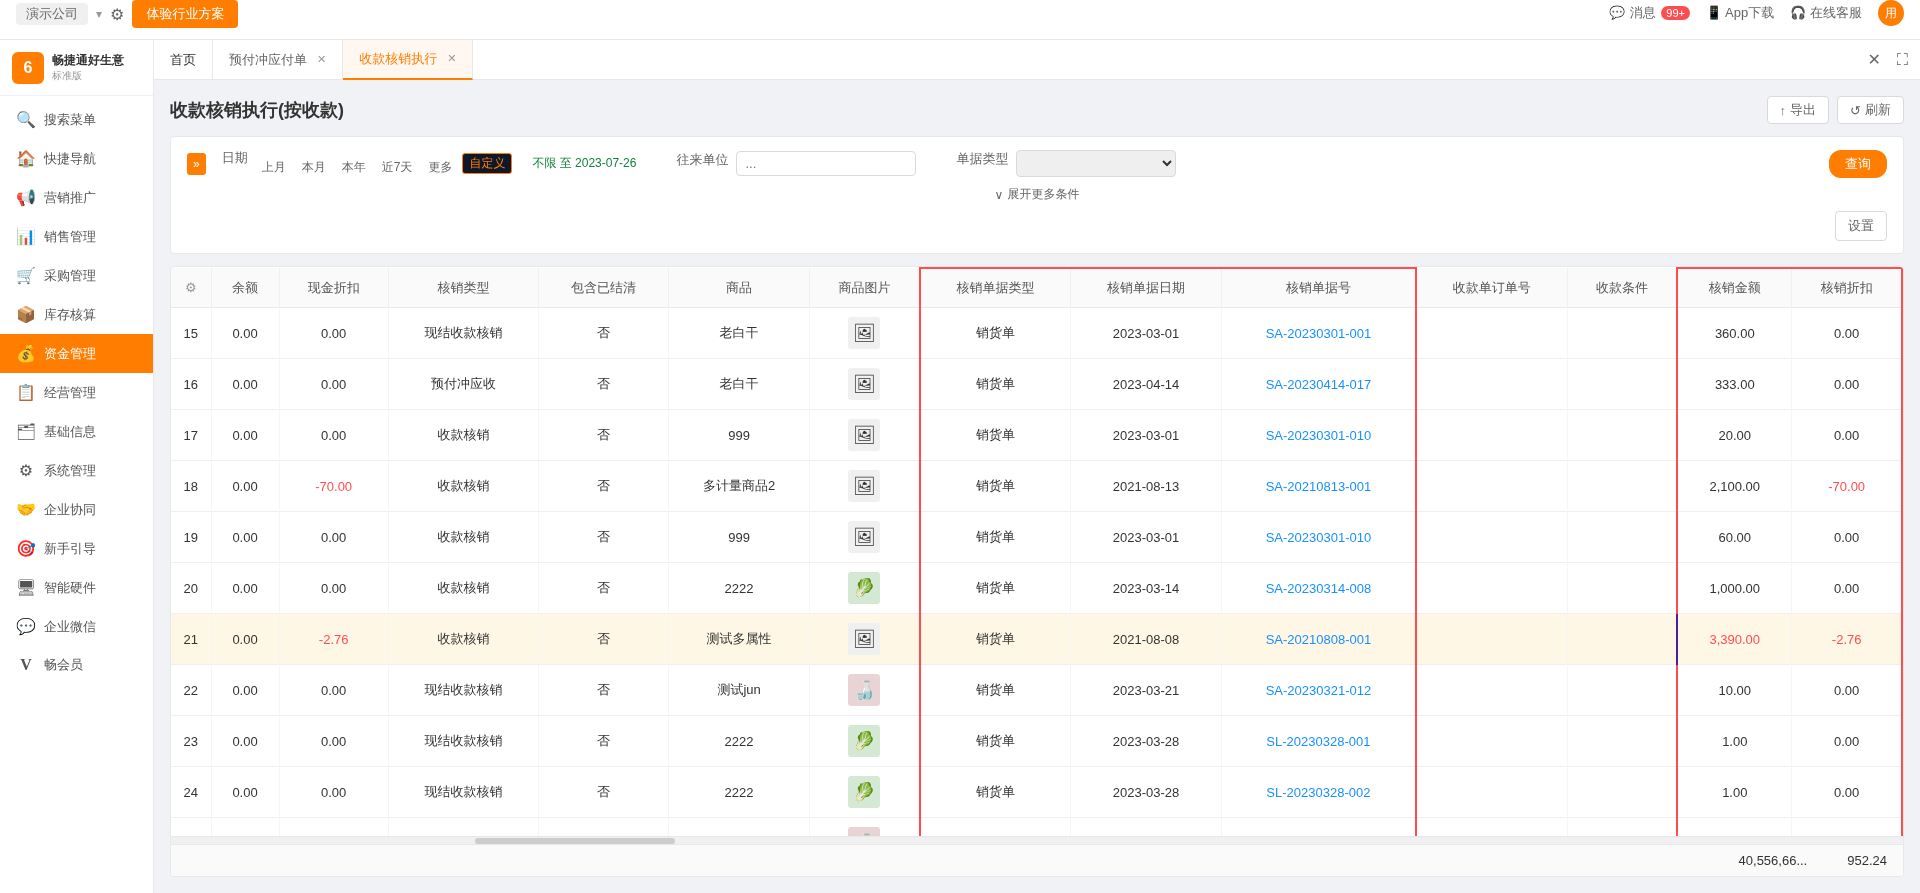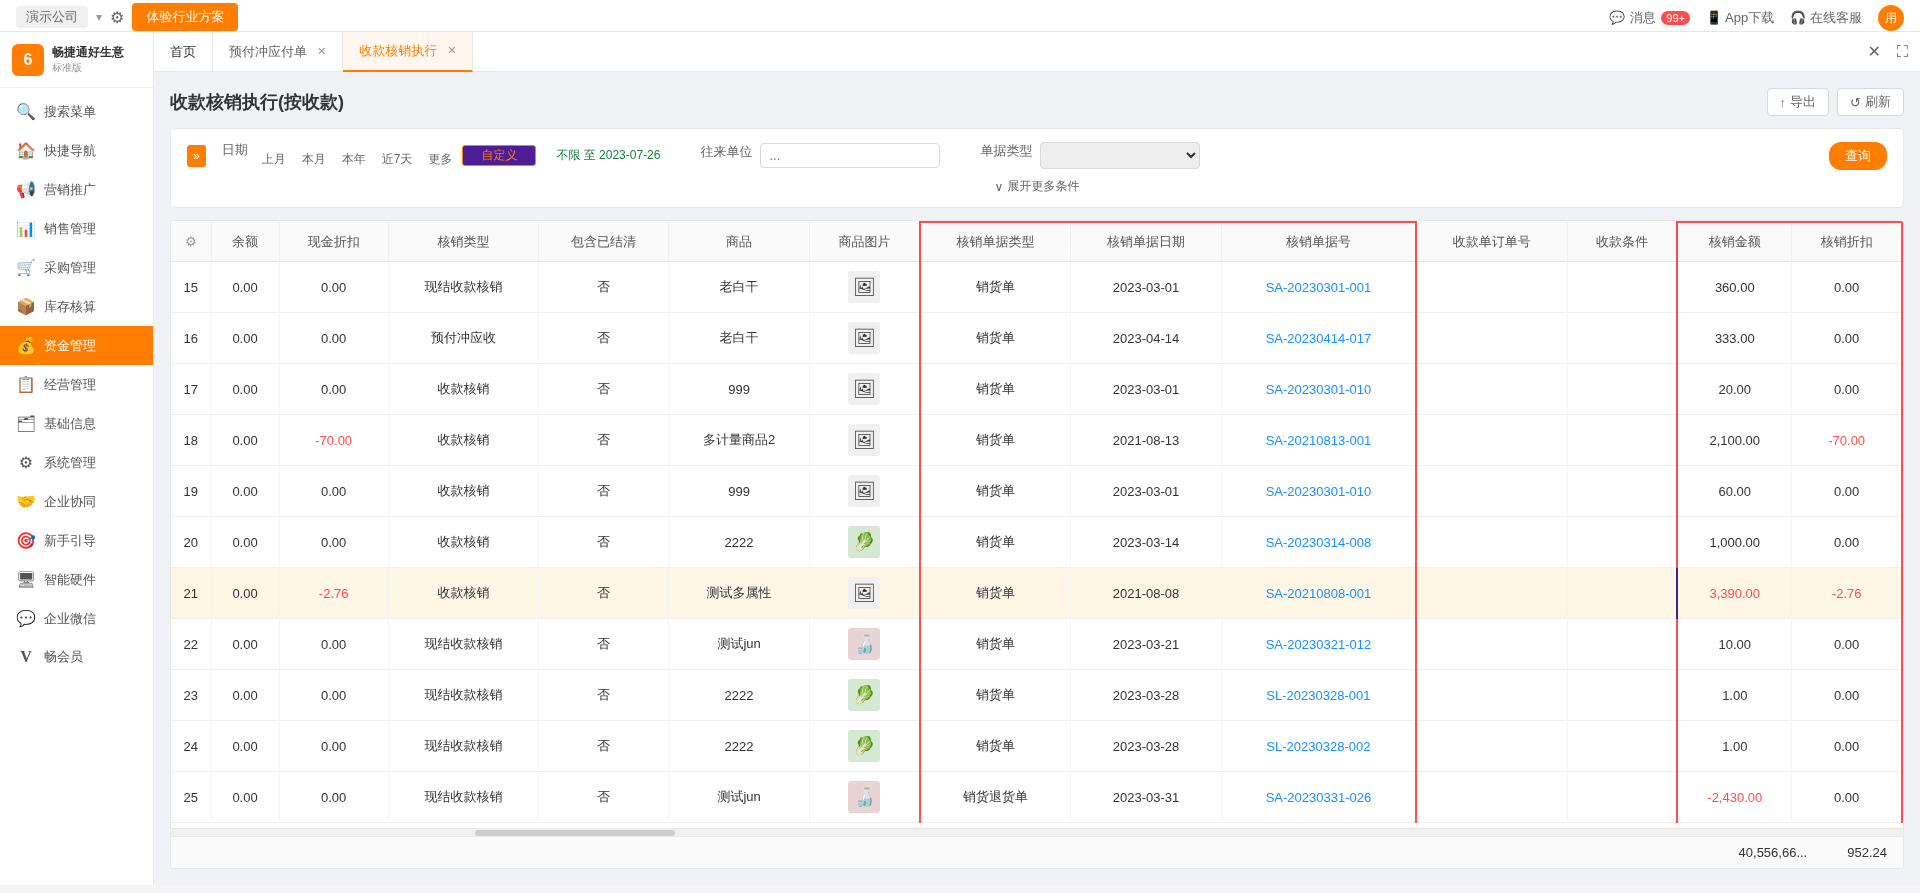--- a/index.html
+++ b/index.html
@@ -1,23 +1,23 @@
 <!DOCTYPE html>
 <html><head>
   <meta charset="utf-8">
   <style>
     * { box-sizing: border-box; margin: 0; padding: 0; }
     body { font-family: 'Microsoft YaHei', Arial, sans-serif; font-size: 13px; background: #f5f5f5; color: #333; overflow: hidden; height: 893px; }
 
     
     .top-bar {
-      height: 32px;
+      height: 40px;
       background: #fff;
       display: flex;
-      align-items: flex-end;
+      align-items: flex-start;
       padding: 0 16px;
       border-bottom: 1px solid #e8e8e8;
       gap: 12px;
     }
     .top-bar-left { display: flex; align-items: center; gap: 8px; flex: 1; }
     .top-bar-company { background: #f0f0f0; border-radius: 4px; padding: 2px 10px; font-size: 13px; color: #666; }
     .top-bar-chevron { color: #999; font-size: 12px; cursor: pointer; }
     .top-bar-gear { color: #666; font-size: 16px; cursor: pointer; }
     .btn-industry { background: #ff7d00; color: #fff; border: none; border-radius: 4px; padding: 5px 14px; font-size: 13px; cursor: pointer; }
     .top-bar-right { display: flex; align-items: center; gap: 16px; font-size: 13px; color: #666; }
@@ -103,21 +103,21 @@
       background: #fff;
       border-radius: 4px;
       padding: 12px 16px;
       border: 1px solid #e8e8e8;
     }
     .filter-row { display: flex; align-items: center; gap: 16px; flex-wrap: wrap; }
     .filter-item { display: flex; align-items: flex-start; gap: 8px; font-size: 13px; }
     .filter-label { color: #666; white-space: nowrap; }
     .filter-date-group { display: flex; align-items: center; gap: 4px; }
     .filter-date-btn { padding: 2px 6px; font-size: 12px; cursor: pointer; color: #666; border: none; background: none; margin-top: 8px; }
-    .filter-date-custom { background: #4c1d95; color: #ff7d00; border: 1px solid #ff7d00; border-radius: 3px; padding: 1px 18px; font-size: 12px; cursor: pointer; }
+    .filter-date-custom { background: #0f172a; color: #ff7d00; border: 1px solid #ff7d00; border-radius: 3px; padding: 1px 6px; font-size: 12px; cursor: pointer; }
     .filter-date-range { color: #15803d; font-size: 12px; }
     .filter-input { border: 1px solid #d9d9d9; border-radius: 4px; padding: 4px 8px; font-size: 13px; width: 180px; color: #333; }
     .filter-select { border: 1px solid #d9d9d9; border-radius: 4px; padding: 4px 8px; font-size: 13px; min-width: 120px; color: #333; }
     .btn-query { background: #ff7d00; color: #fff; border: none; border-radius: 12px; padding: 5px 16px; font-size: 13px; cursor: pointer; margin-left: auto; }
     .btn-settings { border: 1px solid #d9d9d9; background: #fff; border-radius: 4px; padding: 5px 12px; font-size: 13px; cursor: pointer; color: #666; margin-top: 4px; display: block; margin-left: auto; }
     .expand-more { display: flex; align-items: center; justify-content: center; gap: 4px; font-size: 12px; color: #666; cursor: pointer; margin-top: 8px; }
 
     
     .table-wrap { flex: 1; overflow: hidden; background: #fff; border-radius: 4px; border: 1px solid #e8e8e8; display: flex; flex-direction: column; }
     .table-scroll { overflow: auto; flex: 1; }
@@ -335,20 +335,23 @@
               <option></option>
             </select>
           </div>
 
           <button class="btn-query">查询</button>
         </div>
 
         <div class="expand-more">
           <span>∨</span>
           <span>展开更多条件</span>
+        </div>
+        <div style="display:flex;justify-content:flex-end;margin-top:4px;">
+          <button class="btn-settings">设置</button>
         </div>
       </div>
 
       <div class="table-wrap">
         <div class="table-scroll">
           <table>
             <thead>
               <tr>
                 <th style="width:40px;"><span class="gear-icon-cell">⚙</span></th>
                 <th>余额</th>

